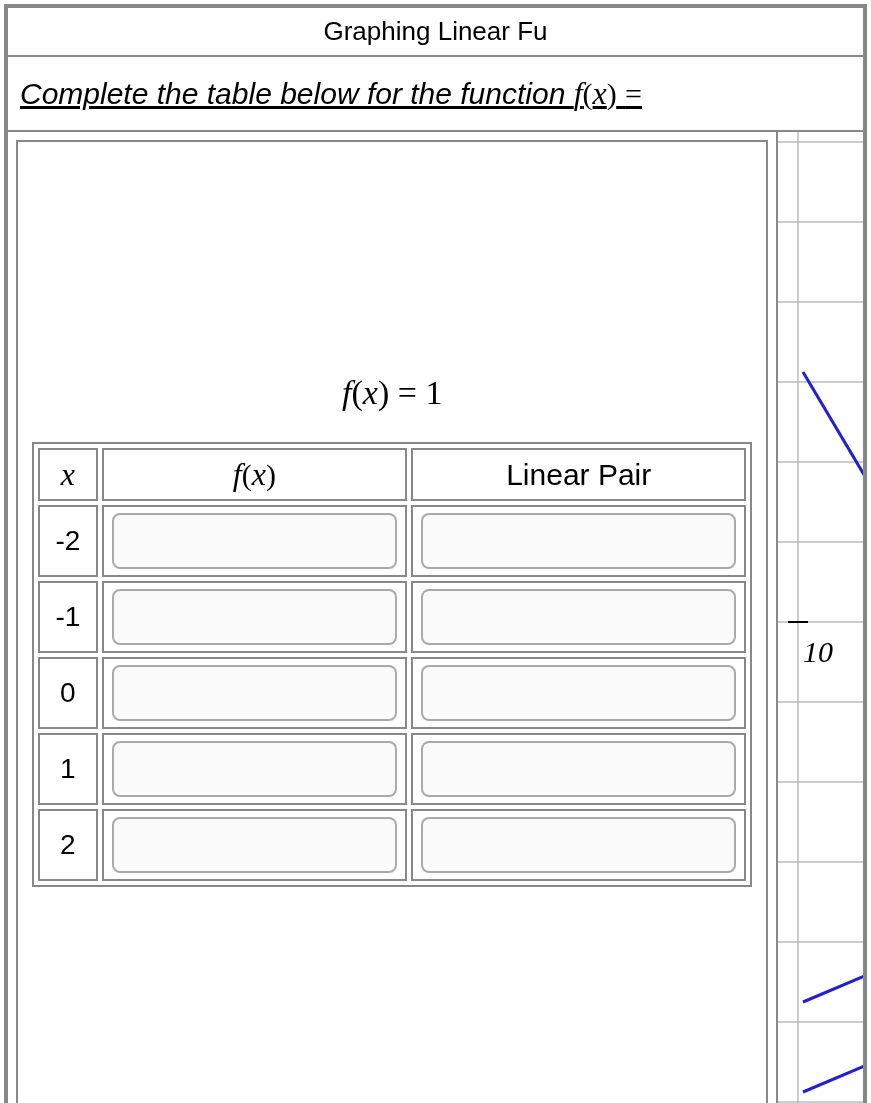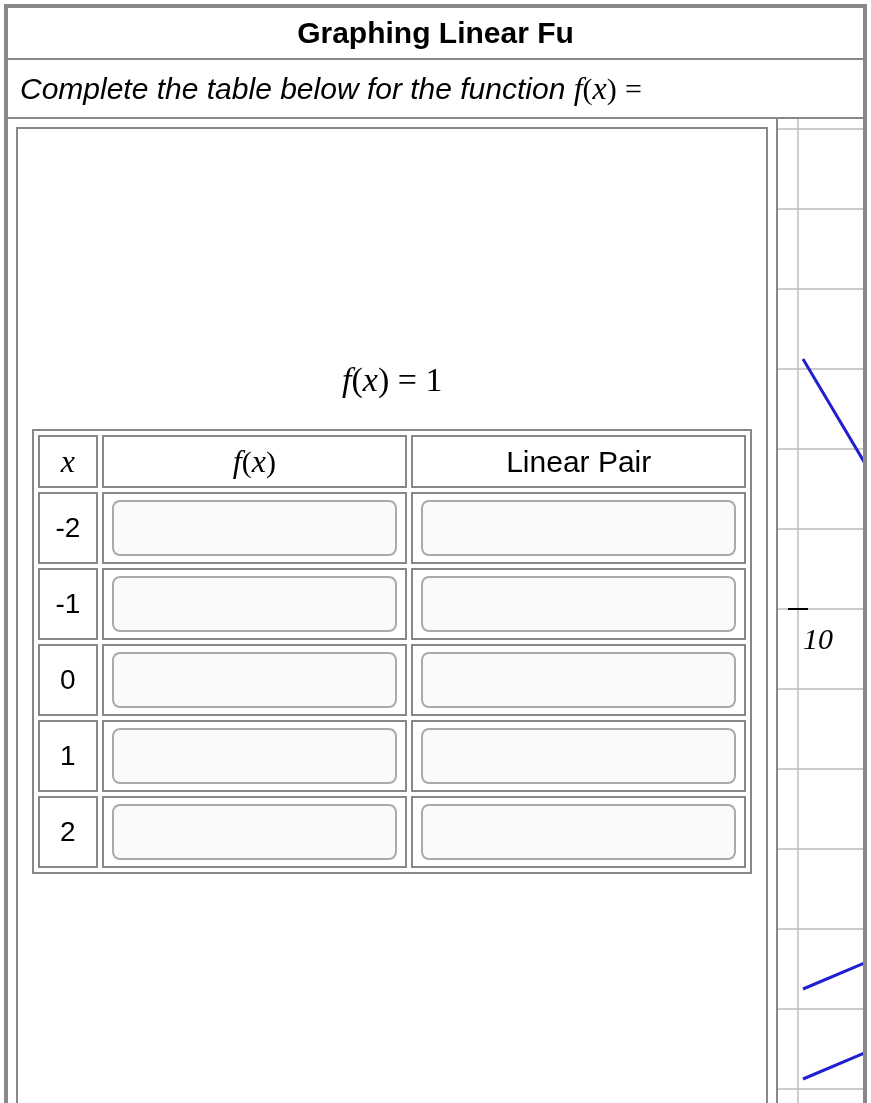--- a/index.html
+++ b/index.html
@@ -15,33 +15,34 @@
     overflow: hidden;
   }
   .outer {
     border: 2px solid #888;
     margin: 4px;
   }
   .title-row {
     border: 2px solid #888;
     padding: 8px 12px;
     text-align: center;
-    font-weight: bold;
-    font-size: 30px;
+    font-weight: normal;
+    font-size: 26px;
     white-space: nowrap;
     overflow: hidden;
   }
   .instruction-row {
     border: 2px solid #888;
     border-top: none;
-    padding: 10px 12px;
+    padding: 18px 12px;
     font-style: italic;
     font-size: 30px;
     white-space: nowrap;
     overflow: hidden;
+    text-decoration: underline;
   }
   .content-row {
     display: flex;
     border: 2px solid #888;
     border-top: none;
   }
   .left-cell {
     border: 2px solid #888;
     margin: 8px;
     padding: 32px 14px;

